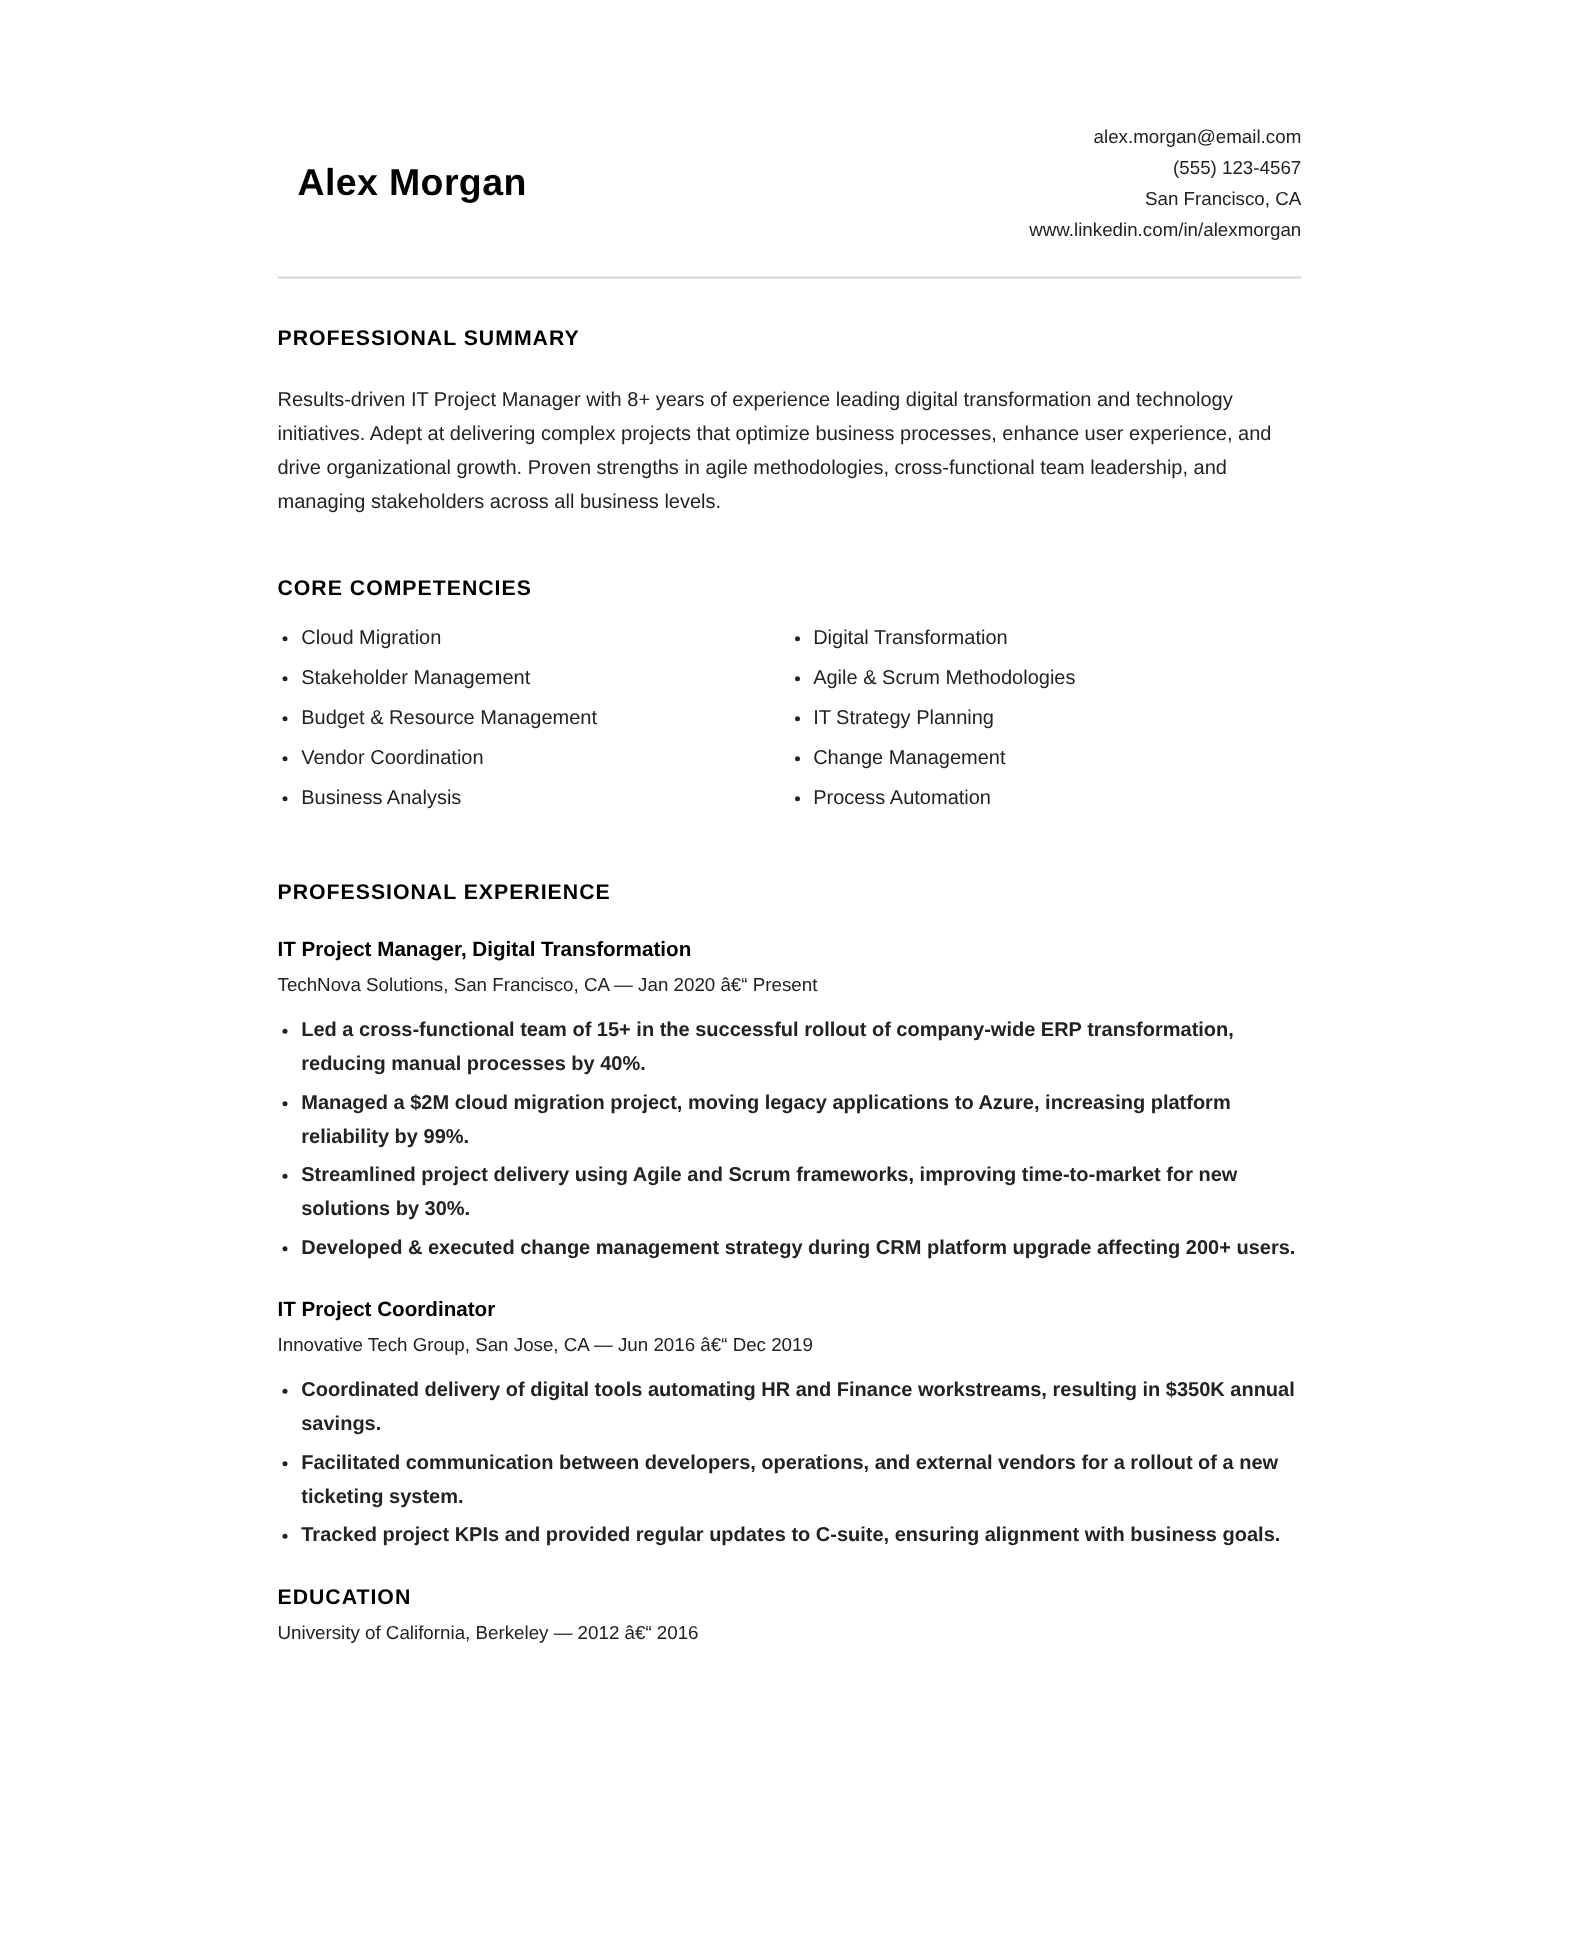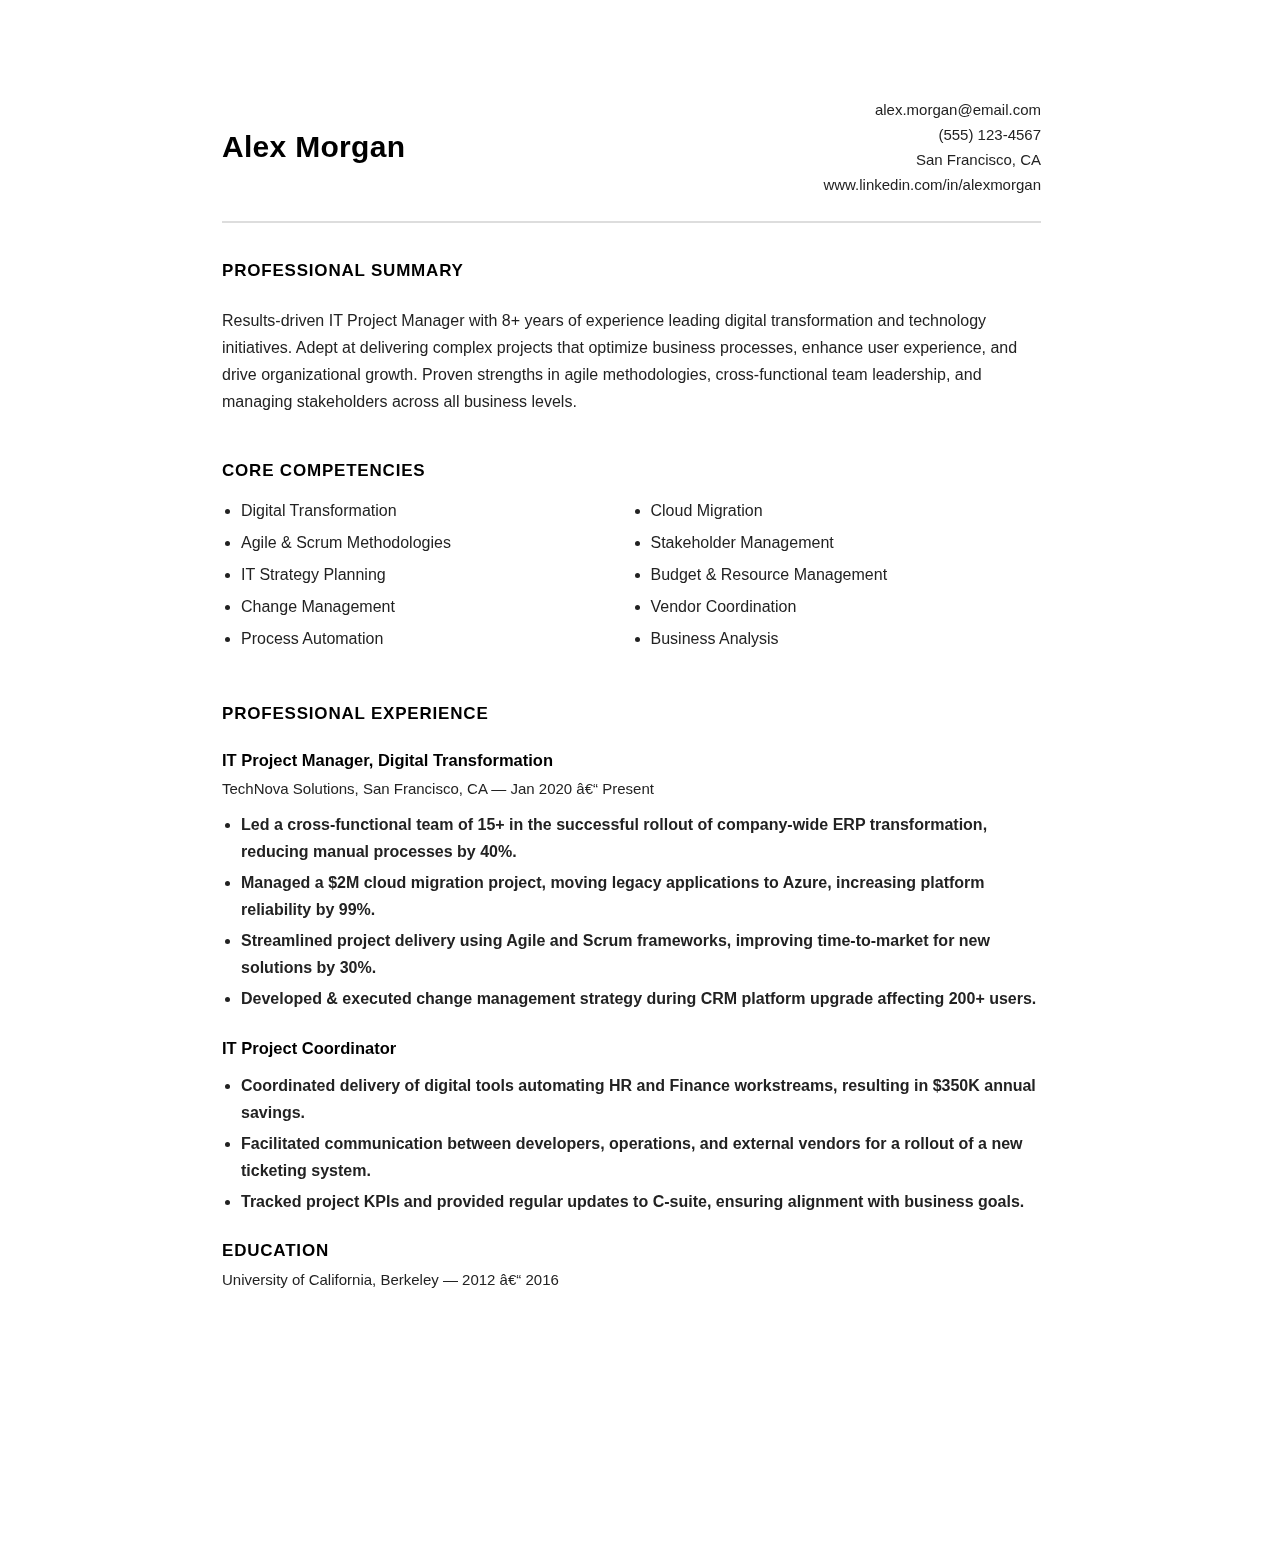--- a/index.html
+++ b/index.html
@@ -24,21 +24,21 @@
   
   .header {
     display: flex;
     justify-content: space-between;
     align-items: center;
   }
   .name {
     font-size: 30px;
     font-weight: bold;
     color: #000000;
-    margin: 0;
+    margin: 16px;
     letter-spacing: 0.3px;
     text-align: right;
   }
   .contact {
     text-align: right;
     font-size: 15px;
     line-height: 25px;
     color: #222222;
   }
   .divider {
@@ -138,52 +138,53 @@
 
   <div class="section-summary">
     <h2 class="section-heading">PROFESSIONAL SUMMARY</h2>
     <p class="summary-text">Results-driven IT Project Manager with 8+ years of experience leading digital transformation and technology initiatives. Adept at delivering complex projects that optimize business processes, enhance user experience, and drive organizational growth. Proven strengths in agile methodologies, cross-functional team leadership, and managing stakeholders across all business levels.</p>
   </div>
 
   <div class="section-competencies">
     <h2 class="section-heading">CORE COMPETENCIES</h2>
     <div class="comp-grid">
       <ul>
+        <li>Cloud Migration</li>
+        <li>Stakeholder Management</li>
+        <li>Budget &amp; Resource Management</li>
+        <li>Vendor Coordination</li>
+        <li>Business Analysis</li>
+      </ul>
+      <ul>
         <li>Digital Transformation</li>
         <li>Agile &amp; Scrum Methodologies</li>
         <li>IT Strategy Planning</li>
         <li>Change Management</li>
         <li>Process Automation</li>
-      </ul>
-      <ul>
-        <li>Cloud Migration</li>
-        <li>Stakeholder Management</li>
-        <li>Budget &amp; Resource Management</li>
-        <li>Vendor Coordination</li>
-        <li>Business Analysis</li>
       </ul>
     </div>
   </div>
 
   <div class="section-experience">
     <h2 class="section-heading">PROFESSIONAL EXPERIENCE</h2>
 
     <div>
       <h3 class="job-title">IT Project Manager, Digital Transformation</h3>
       <p class="job-meta">TechNova Solutions, San Francisco, CA — Jan 2020 â€“ Present</p>
       <ul class="job-bullets">
         <li>Led a cross-functional team of 15+ in the successful rollout of company-wide ERP transformation, reducing manual processes by 40%.</li>
         <li>Managed a $2M cloud migration project, moving legacy applications to Azure, increasing platform reliability by 99%.</li>
         <li>Streamlined project delivery using Agile and Scrum frameworks, improving time-to-market for new solutions by 30%.</li>
         <li>Developed &amp; executed change management strategy during CRM platform upgrade affecting 200+ users.</li>
       </ul>
     </div>
 
     <div>
       <h3 class="job-title">IT Project Coordinator</h3>
+      <p class="job-meta">Innovative Tech Group, San Jose, CA — Jun 2016 â€“ Dec 2019</p>
       <ul class="job-bullets">
         <li>Coordinated delivery of digital tools automating HR and Finance workstreams, resulting in $350K annual savings.</li>
         <li>Facilitated communication between developers, operations, and external vendors for a rollout of a new ticketing system.</li>
         <li>Tracked project KPIs and provided regular updates to C-suite, ensuring alignment with business goals.</li>
       </ul>
     </div>
   </div>
 
   <div class="section-education">
     <h2 class="section-heading">EDUCATION</h2>

